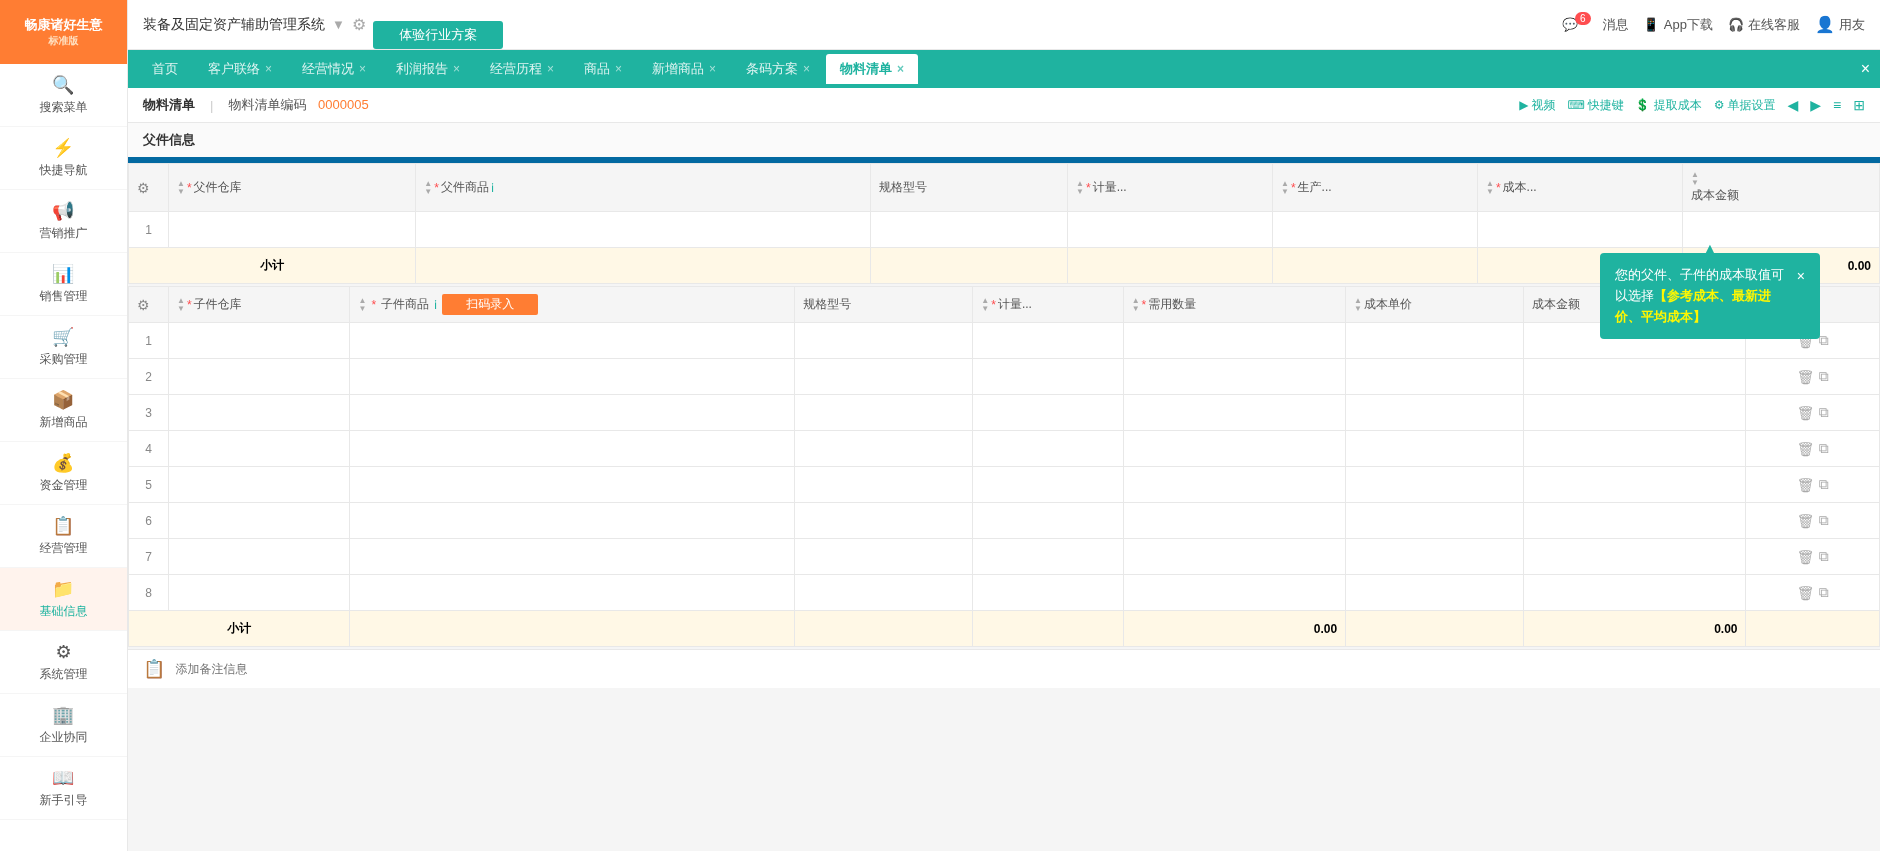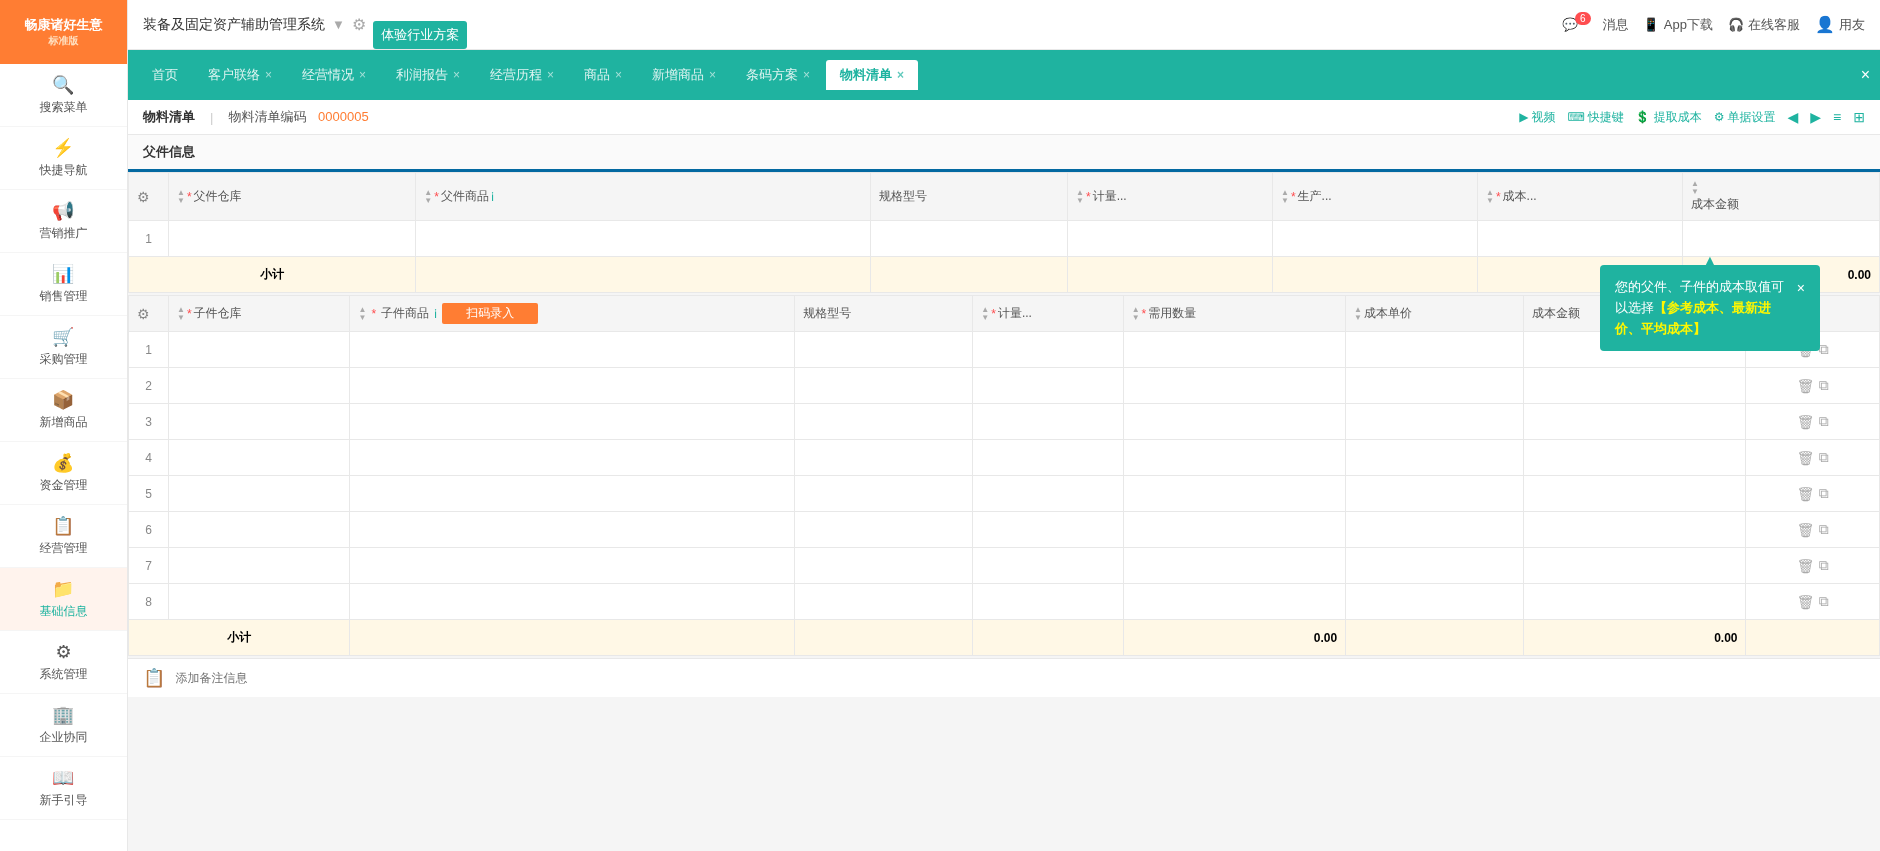--- a/index.html
+++ b/index.html
@@ -72,21 +72,21 @@
       gap: 7px;
     }
     .system-title {
       font-size: 14px;
       color: #333;
     }
     .topbar-btn {
       background: #1fb3a0;
       color: #fff;
       border: none;
-      padding: 5px 8px;
+      padding: 5px 26px;
       border-radius: 3px;
       cursor: pointer;
       font-size: 13px;
       margin-top: 21px;
     }
     .topbar-right {
       display: flex;
       align-items: center;
       gap: 15px;
       color: #555;
@@ -108,21 +108,21 @@
       top: -6px;
       left: -8px;
     }
 
     
     .nav-tabs {
       background: #1fb3a0;
       display: flex;
       align-items: center;
       padding: 0 10px;
-      height: 50px;
+      height: 38px;
       gap: 2px;
       flex-shrink: 0;
     }
     .nav-tab {
       color: rgba(255,255,255,0.85);
       padding: 6px 14px;
       cursor: pointer;
       border-radius: 3px 3px 0 0;
       font-size: 13px;
       display: flex;
@@ -188,21 +188,21 @@
     .section {
       background: #fff;
       margin-bottom: 2px;
     }
     .section-title {
       padding: 8px 15px;
       font-size: 13px;
       color: #333;
       font-weight: bold;
       background: #fafafa;
-      border-bottom: 3px solid #0369a1;
+      border-bottom: 6px solid #0369a1;
     }
 
     
     .data-table {
       width: 100%;
       border-collapse: collapse;
       font-size: 12px;
     }
     .data-table th {
       background: #f5f5f5;

